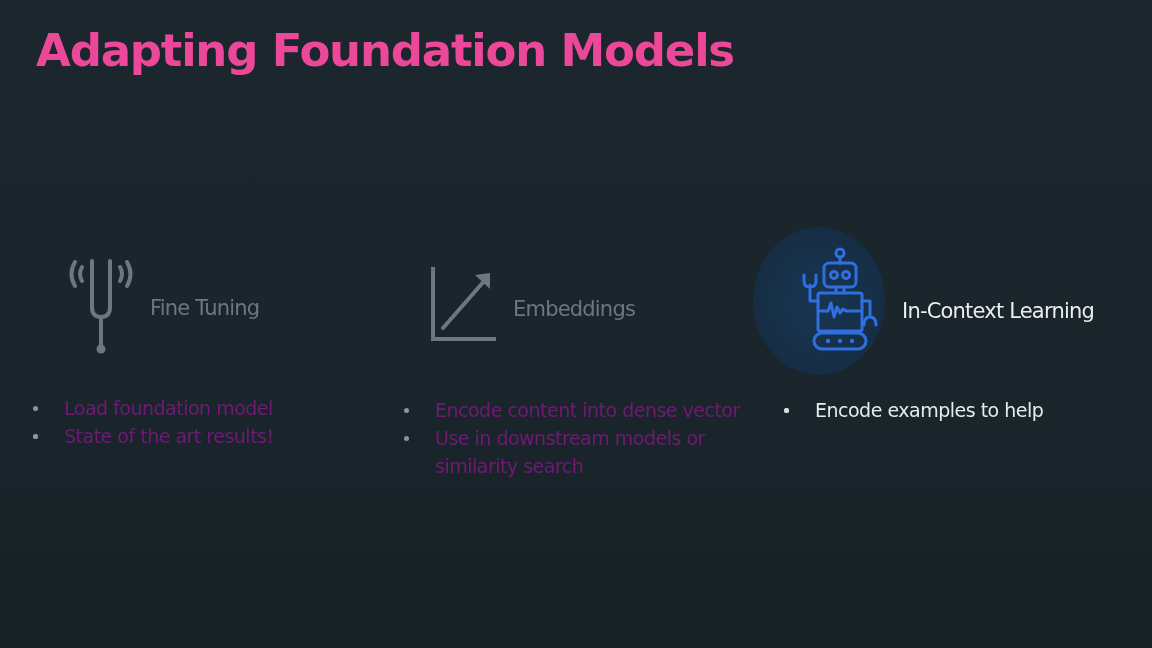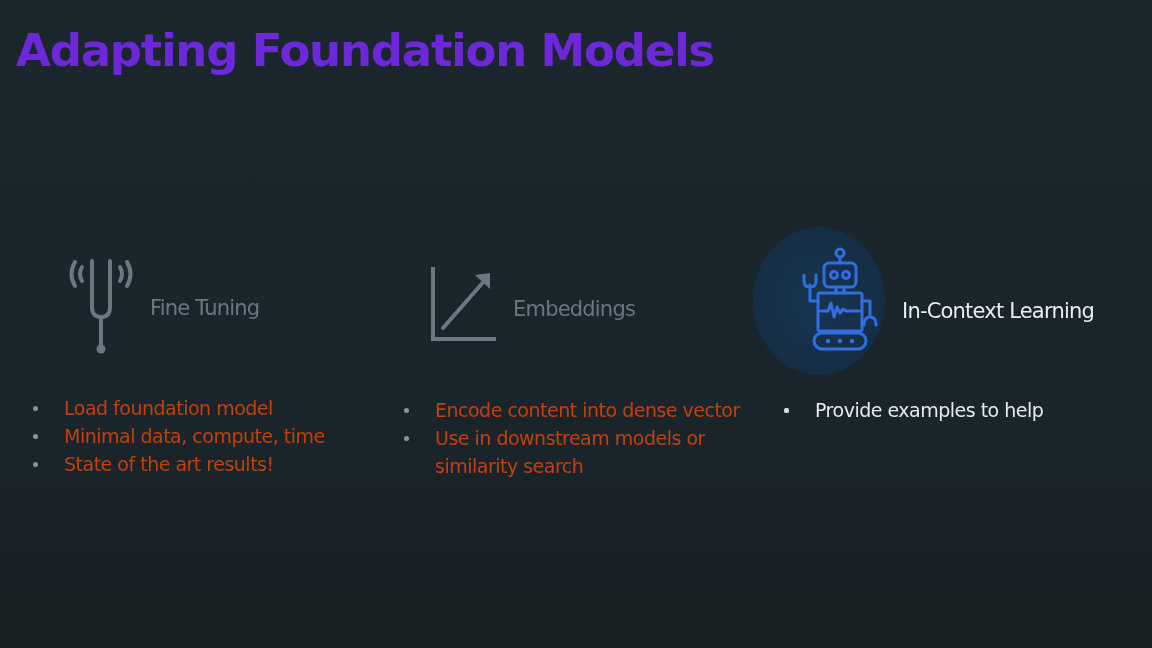--- a/index.html
+++ b/index.html
@@ -9,26 +9,26 @@
     body {
       width: 1152px;
       height: 648px;
       overflow: hidden;
       background: linear-gradient(180deg, #1b262d 0%, #1a242b 70%, #172022 100%);
       font-family: "DejaVu Sans", "Liberation Sans", sans-serif;
       position: relative;
     }
     .slide-title {
       position: absolute;
-      left: 16px;
+      left: 36px;
       top: 24px;
       margin: 0;
       font-size: 45px;
       font-weight: bold;
-      color: #6d28d9;
+      color: #ec4899;
       letter-spacing: -1.2px;
       line-height: 1.2;
     }
     .column {
       position: absolute;
     }
     .col-icon {
       position: absolute;
     }
     .col-label {
@@ -53,21 +53,21 @@
       padding-left: 44px;
     }
     .bullets li .dot {
       position: absolute;
       left: 13px;
       top: 12px;
       width: 5px;
       height: 5px;
       border-radius: 50%;
     }
-    .dim .bullets li { color: #c2410c; }
+    .dim .bullets li { color: #701a75; }
     .dim .bullets li .dot { background: #8a969c; }
     .active .bullets li { color: #e6ebed; }
     .active .bullets li .dot { background: #d5dbde; }
     .robot-circle {
       position: absolute;
       left: 753px;
       top: 227px;
       width: 132px;
       height: 148px;
       border-radius: 50%;
@@ -93,21 +93,21 @@
 
         <path d="M52 12 Q56 19 52 26"></path>
         <path d="M59 7 Q66 19 59 31"></path>
       </g>
       <circle cx="33" cy="94" r="4.5" fill="#6a7880"></circle>
     </svg>
   </div>
   <div class="col-label" style="left:150px;top:296px;">Fine Tuning</div>
   <ul class="bullets" style="left:20px;top:394px;width:360px;">
     <li><span class="dot"></span><span>Load foundation model</span></li>
-    <li><span class="dot"></span><span>Minimal data, compute, time</span></li>
+    <li><span class="dot"></span></li>
     <li><span class="dot"></span><span>State of the art results!</span></li>
   </ul>
 </div>
 
 <div class="column dim" style="left:0;top:0;">
   <div class="col-icon" style="left:430px;top:267px;">
     <svg width="66" height="76" viewBox="0 0 66 76">
       <g fill="none" stroke="#6a7880" stroke-width="4" stroke-linecap="square">
 
         <polyline points="3,2 3,72 64,72"></polyline>
@@ -155,15 +155,15 @@
       <g fill="#2f6fe0">
         <circle cx="28" cy="96" r="2.2"></circle>
         <circle cx="40" cy="96" r="2.2"></circle>
         <circle cx="52" cy="96" r="2.2"></circle>
       </g>
     </svg>
   </div>
   <div class="col-label" style="left:894px;top:299px;margin-left:8px;">In-Context Learning</div>
   <ul class="bullets" style="left:771px;top:396px;width:320px;">
     <li><span class="dot"></span></li>
-    <li><span class="dot"></span><span>Provide examples to help</span></li>
+    <li><span class="dot"></span><span>Encode examples to help</span></li>
   </ul>
 </div>
 
 </body></html>

